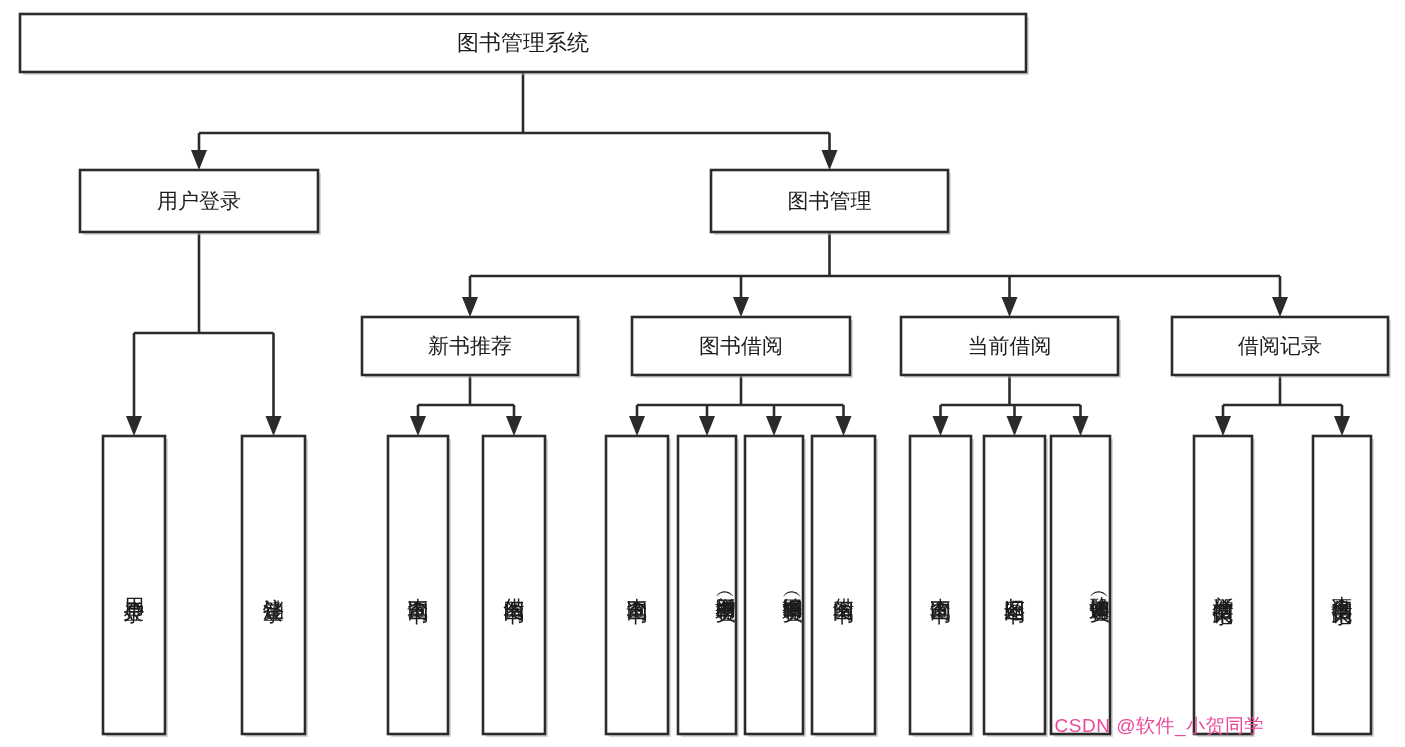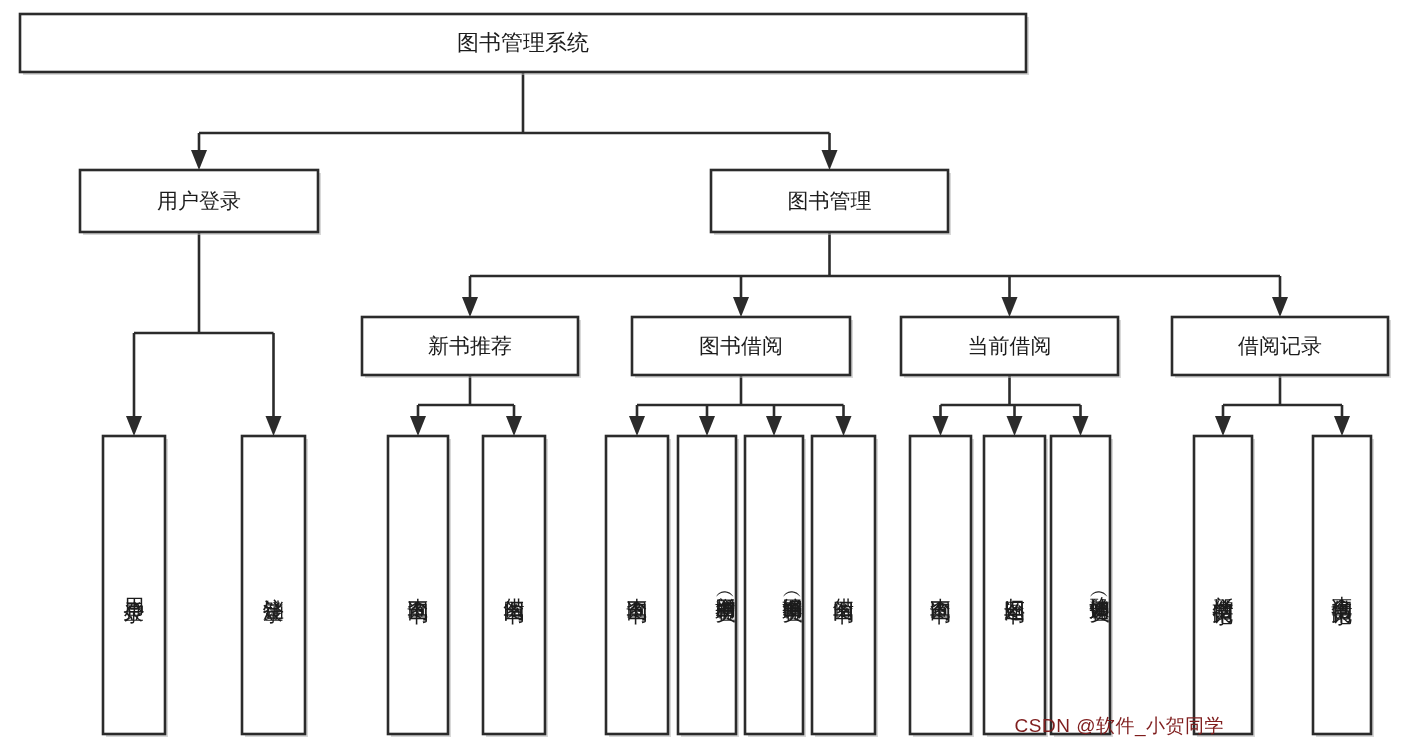--- a/index.html
+++ b/index.html
@@ -12,20 +12,21 @@
     width: 1405px;
     height: 747px;
     font-family: "Liberation Sans", "DejaVu Sans", sans-serif;
     overflow: hidden;
   }
   #diagram-root {
     position: relative;
     width: 1238px;
     height: 747px;
     background: #ffffff;
+    padding-left: 40px;
   }
   svg#tree-svg {
     position: absolute;
     left: 0;
     top: 0;
     width: 1405px;
     height: 747px;
   }
   .node-box {
     fill: #ffffff;
@@ -73,21 +74,21 @@
     display: flex;
     align-items: flex-start;
     justify-content: center;
   }
   .watermark {
     position: absolute;
     right: 14px;
     bottom: 8px;
     font-family: "Liberation Sans", "DejaVu Sans", sans-serif;
     font-size: 19px;
-    color: #7f1d1d;
+    color: #ec4899;
     letter-spacing: 0.5px;
     user-select: none;
     white-space: nowrap;
   }
 </style>
 </head>
 <body>
 
 <div id="diagram-root">
 

